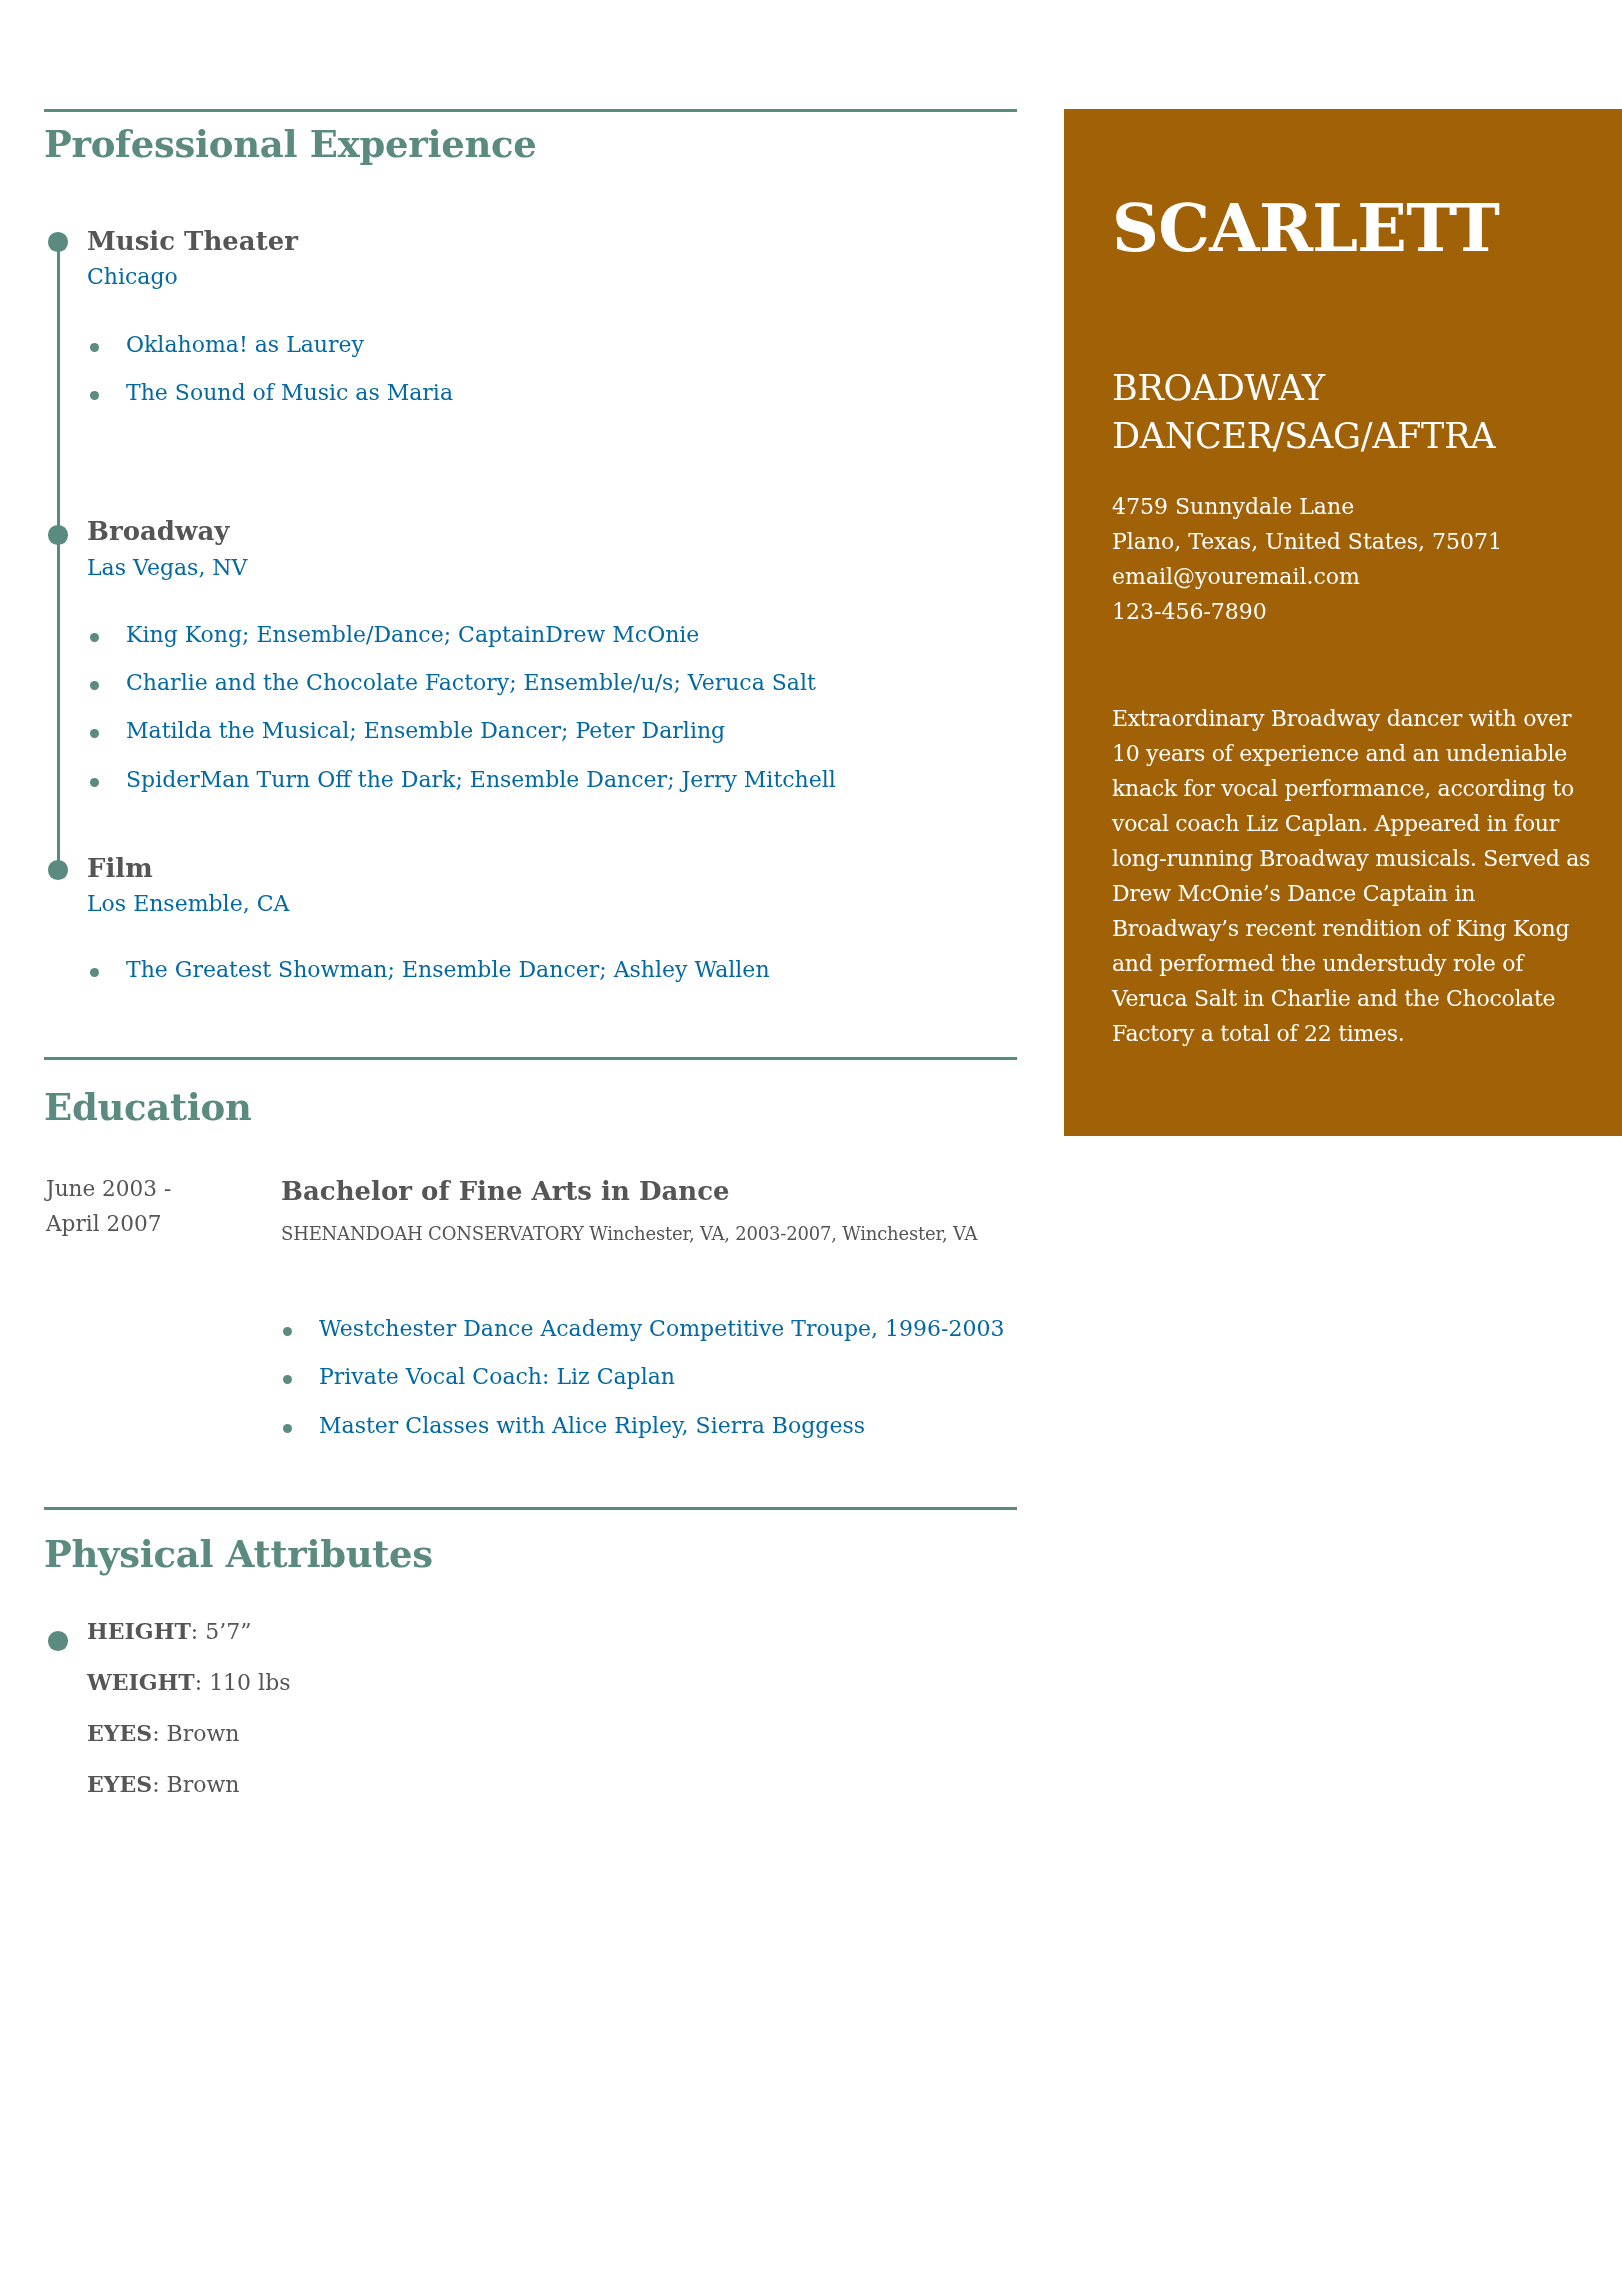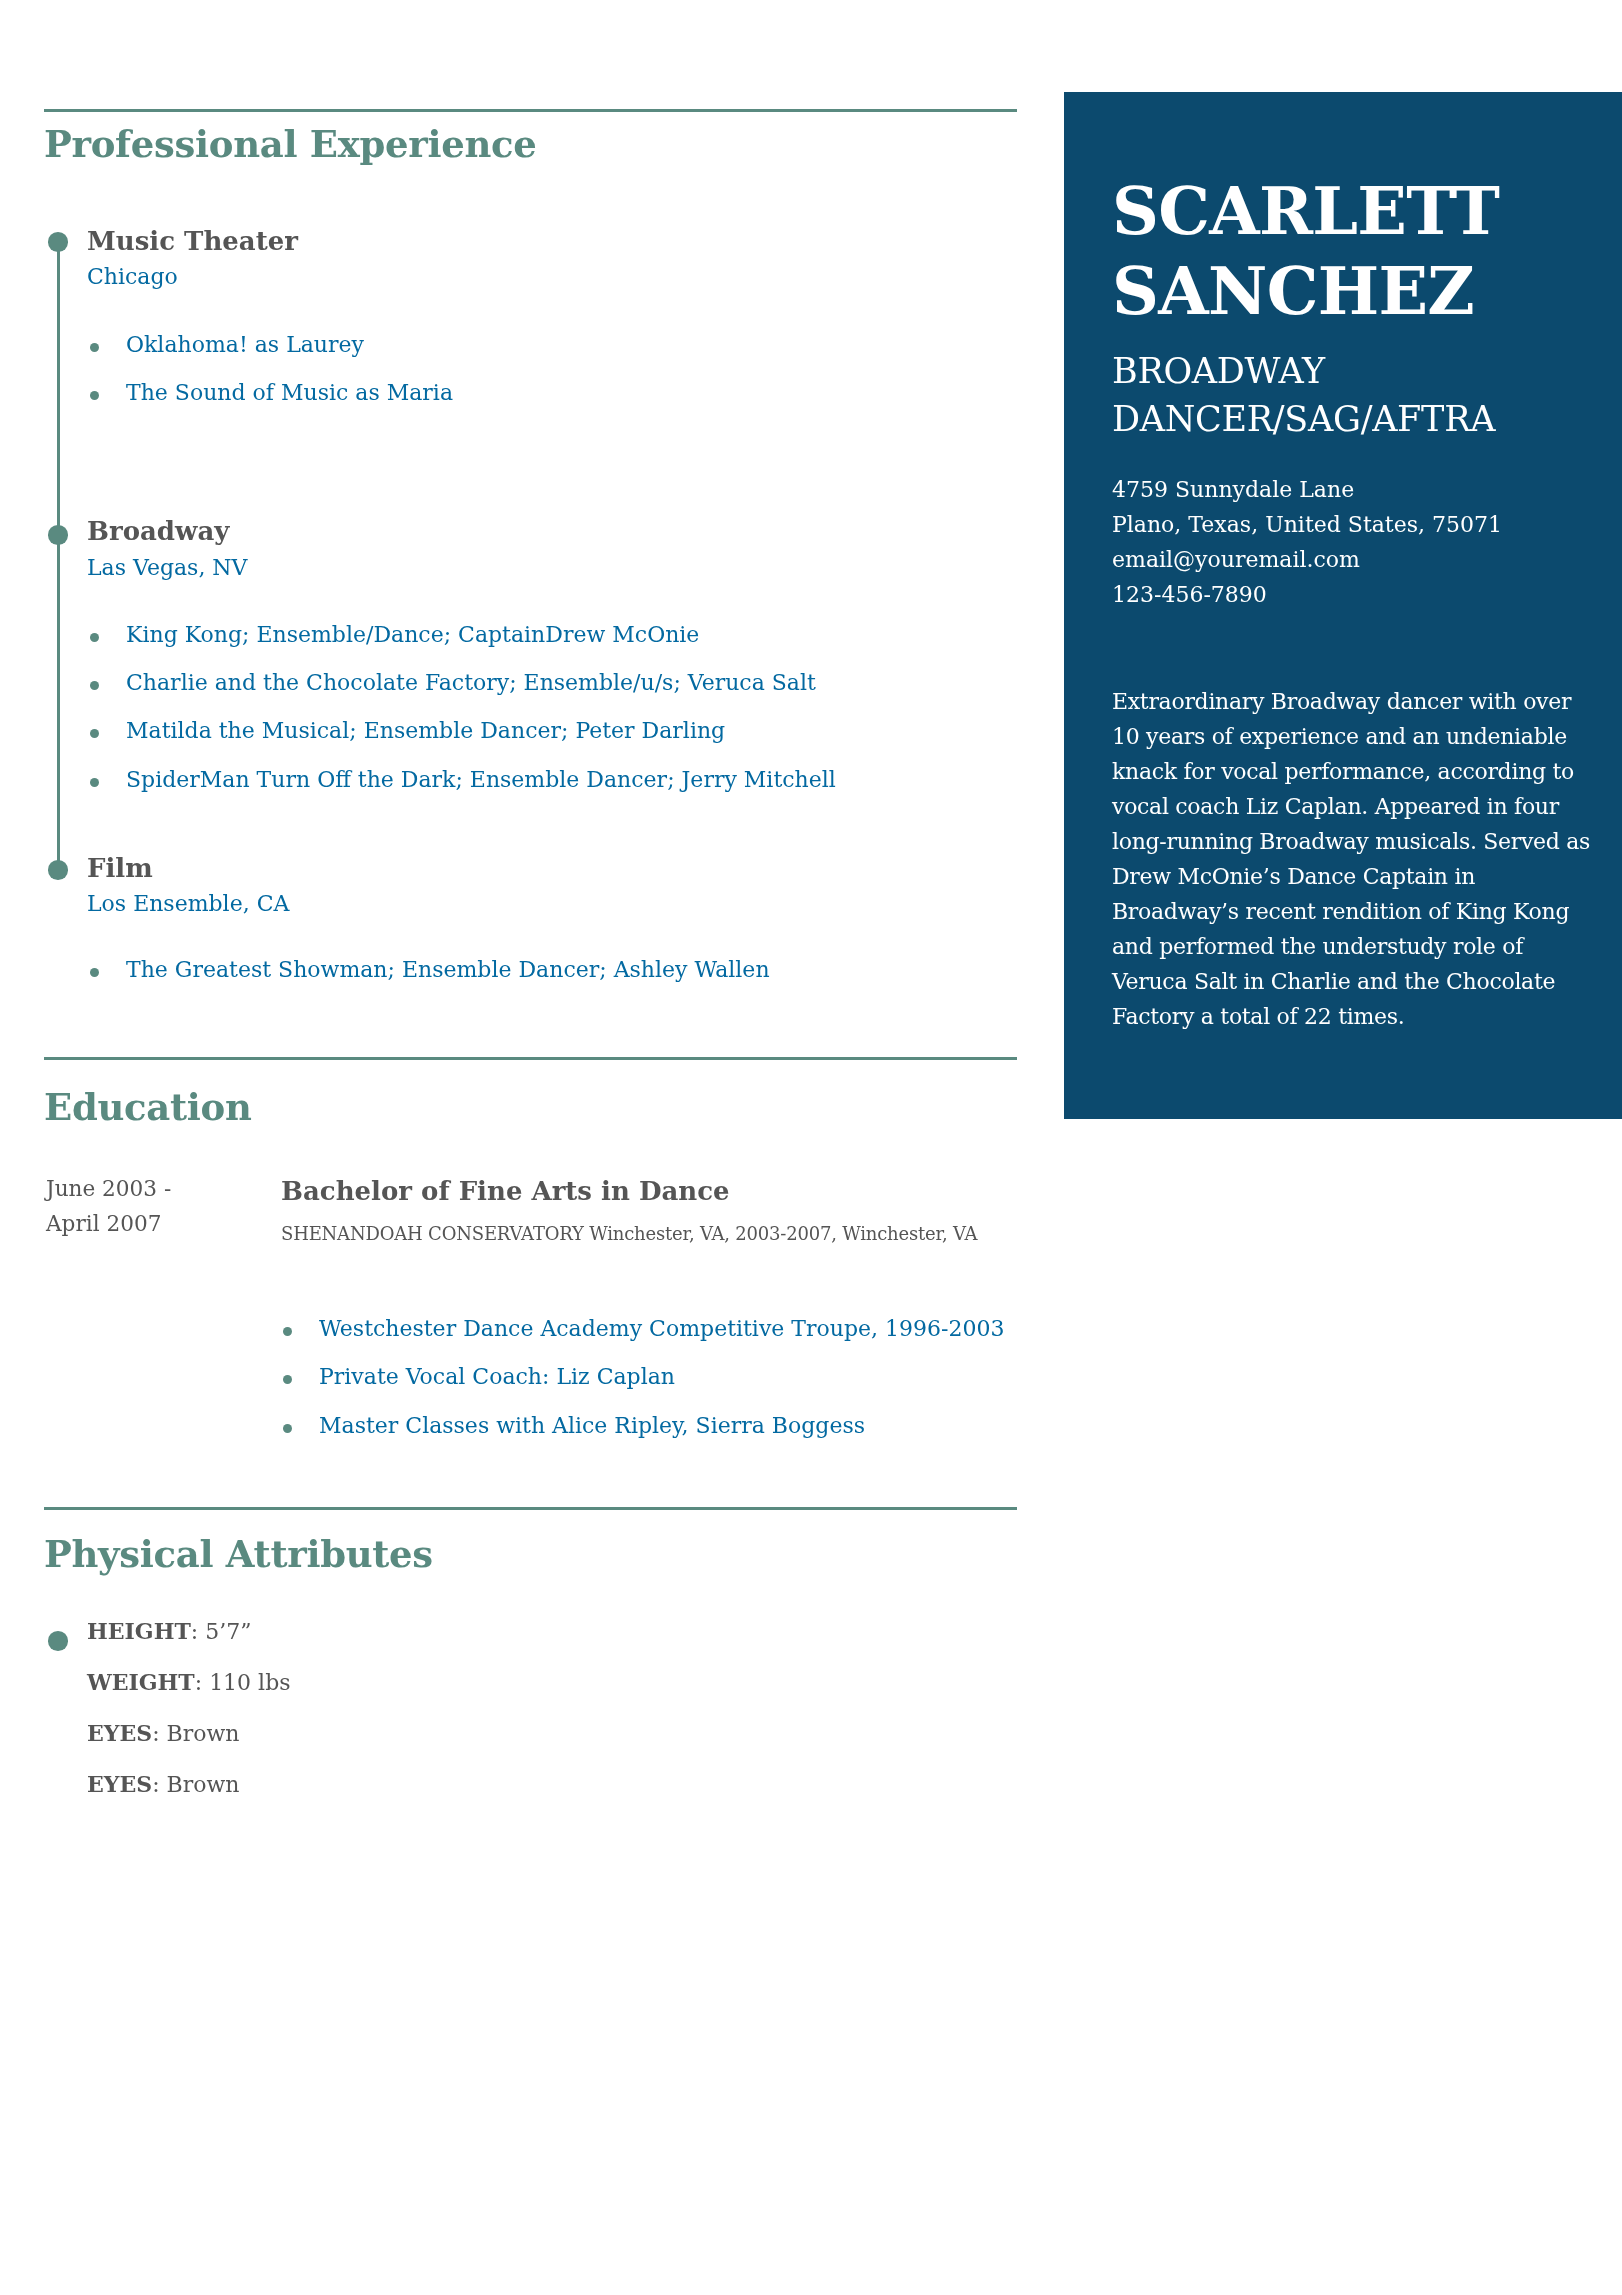--- a/index.html
+++ b/index.html
@@ -11,38 +11,37 @@
   .section-heading {
     position: absolute; left: 44px; margin: 0; font-weight: bold; color: #5a8a80;
     font-size: 37px; line-height: 1; letter-spacing: -0.3px; white-space: nowrap;
   }
   .timeline-line { position: absolute; left: 57px; width: 2.6px; background: #5a8a80; }
   .dot { position: absolute; width: 19.6px; height: 19.6px; border-radius: 50%; background: #5a8a80; }
   .job-title { position: absolute; left: 87px; margin: 0; font-weight: bold; font-size: 26px; line-height: 1; white-space: nowrap; color: #555; }
   .job-loc { position: absolute; left: 87px; font-size: 22px; line-height: 1; white-space: nowrap; color: #0369a1; }
   .bullet { position: absolute; white-space: nowrap; font-size: 22px; line-height: 1; color: #0369a1; }
   .bullet .b-dot { position: absolute; left: -36px; top: 9.2px; width: 9.2px; height: 9.2px; border-radius: 50%; background: #5a8a80; }
-  .panel { position: absolute; left: 1064px; top: 92px; width: 558px; height: 1027px; background: #0c4a6e; color: #ffffff; }
+  .panel { position: absolute; left: 1064px; top: 109px; width: 558px; height: 1027px; background: #a16207; color: #ffffff; }
   .name { position: absolute; left: 48px; top: 79px; margin: 0; font-weight: bold; font-size: 65px; line-height: 80px; letter-spacing: -0.7px; }
   .role { position: absolute; left: 48px; top: 255px; margin: 0; font-weight: normal; font-size: 35px; line-height: 48px; letter-spacing: -0.3px; }
   .contact { position: absolute; left: 48px; top: 380px; font-size: 22px; line-height: 35px; }
   .summary { position: absolute; left: 48px; top: 592px; width: 484px; font-size: 22px; line-height: 35px; letter-spacing: -0.3px; }
   .edu-date { position: absolute; left: 46px; top: 1171px; font-size: 21.6px; line-height: 35px; white-space: nowrap; }
   .edu-title { position: absolute; left: 281px; top: 1178px; margin: 0; font-weight: bold; font-size: 26px; line-height: 1; white-space: nowrap; }
   .edu-sub { position: absolute; left: 281px; top: 1216px; width: 739px; font-size: 18px; line-height: 35px; letter-spacing: -0.2px; }
   .attr { position: absolute; left: 87px; font-size: 22px; line-height: 1; white-space: nowrap; }
   .attr .k { font-weight: bold; }
 </style>
 </head>
 <body>
 
 <div class="panel">
   <h1 class="name">
     <span>SCARLETT</span><br>
-    <span>SANCHEZ</span>
   </h1>
   <h2 class="role">
     <span>BROADWAY</span><br>
     <span>DANCER/SAG/AFTRA</span>
   </h2>
   <div class="contact">
     <div>4759 Sunnydale Lane</div>
     <div>Plano, Texas, United States, 75071</div>
     <div>email@youremail.com</div>
     <div>123-456-7890</div>

